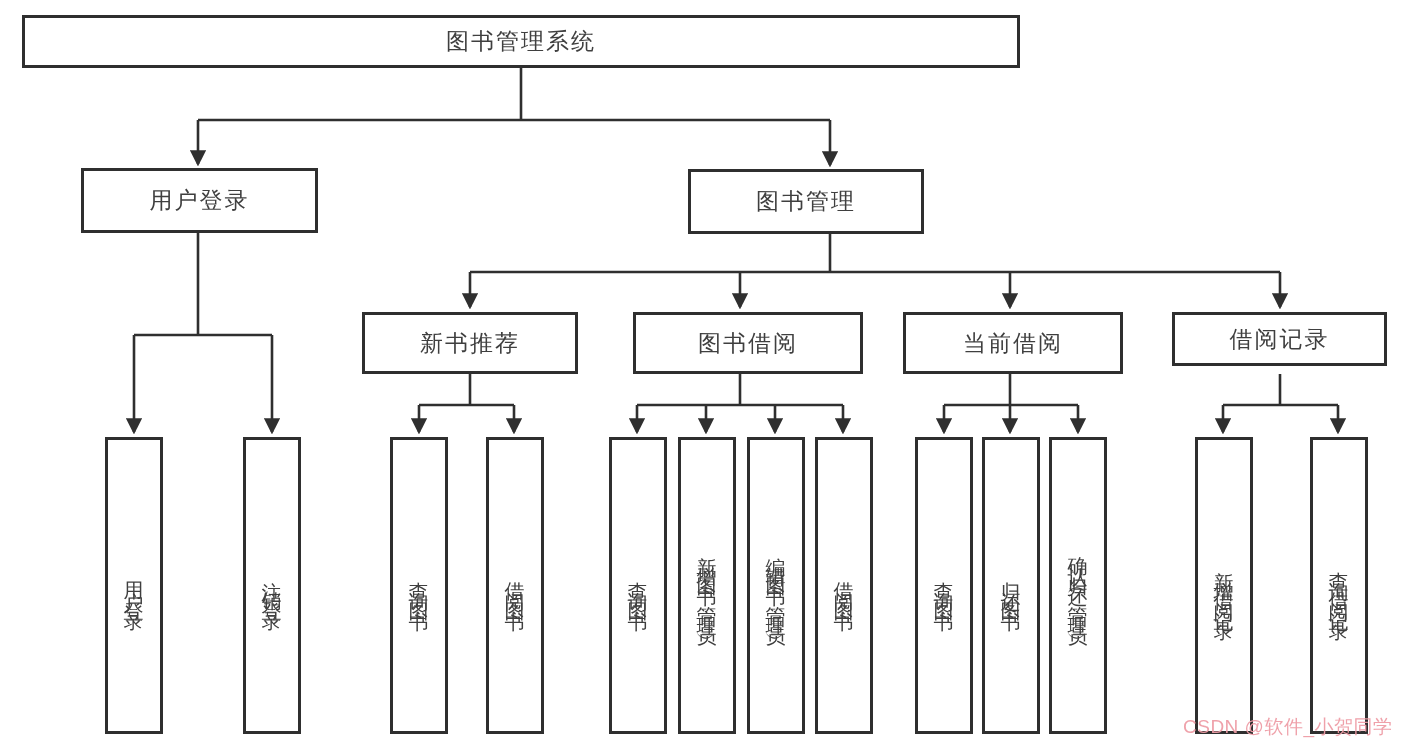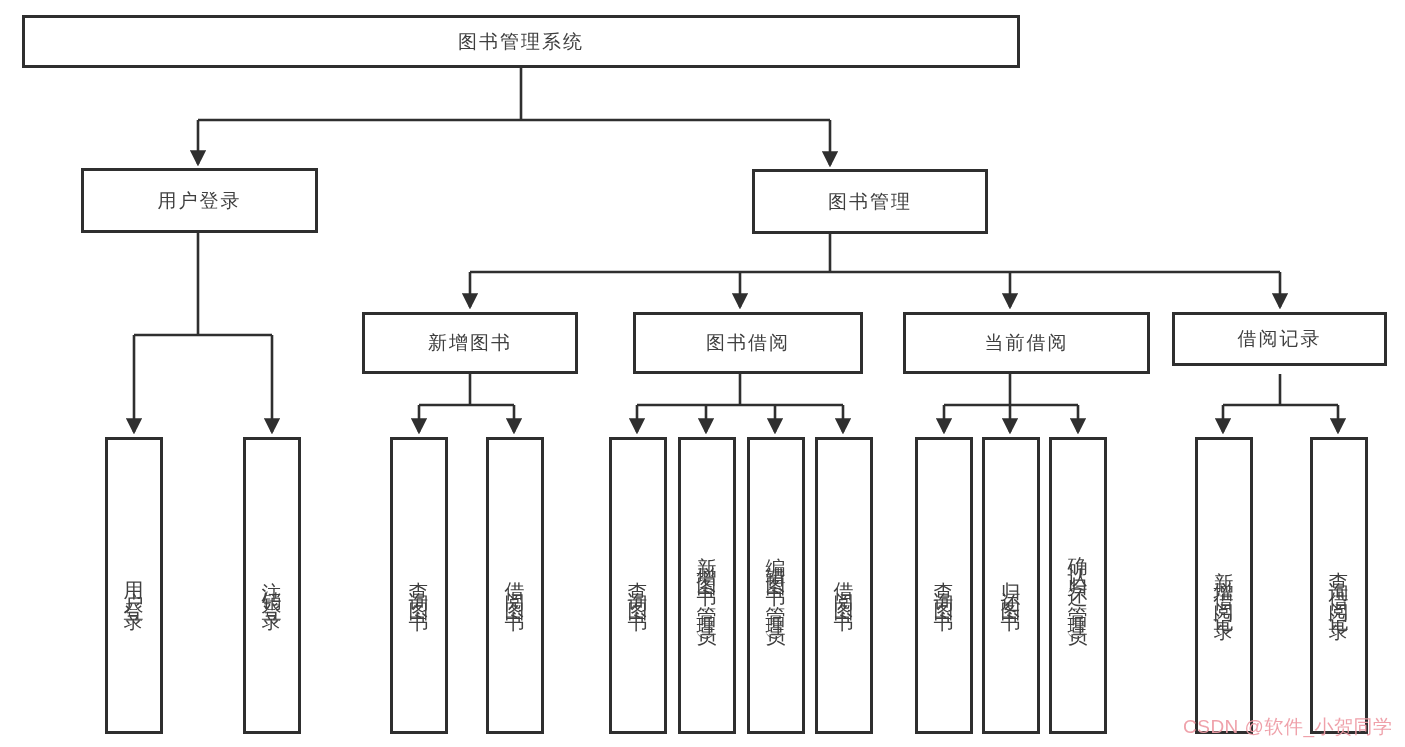--- a/index.html
+++ b/index.html
@@ -10,21 +10,21 @@
   }
   .stage{position:absolute;inset:0;}
   svg.wires{position:absolute;left:0;top:0;z-index:1;}
   .box{
     position:absolute;z-index:2;background:#ffffff;
     border:3px solid #2f2f2f;box-sizing:border-box;
     display:flex;align-items:center;justify-content:center;
     color:#3f3f3f;
   }
   .box.h .lbl{
-    font-size:19px;letter-spacing:2px;white-space:nowrap;
+    font-size:23px;letter-spacing:2px;white-space:nowrap;
   }
   .box.v .lbl{
     writing-mode:vertical-lr;text-orientation:mixed;
     font-size:20px;letter-spacing:10px;line-height:1;
     white-space:nowrap;
   }
   .watermark{
     position:absolute;z-index:5;
     left:1183px;top:714px;width:222px;
     font-size:19px;letter-spacing:0.5px;white-space:nowrap;
@@ -86,31 +86,31 @@
     </g>
   </svg>
 
   <div class="box h" style="left:22px;top:15px;width:998px;height:53px">
     <span class="lbl">图书管理系统</span>
   </div>
 
   <div class="box h" style="left:81px;top:168px;width:237px;height:65px">
     <span class="lbl">用户登录</span>
   </div>
-  <div class="box h" style="left:752px;top:169px;width:236px;height:65px">
+  <div class="box h" style="left:688px;top:169px;width:236px;height:65px">
     <span class="lbl">图书管理</span>
   </div>
 
   <div class="box h" style="left:362px;top:312px;width:216px;height:62px">
-    <span class="lbl">新增图书</span>
+    <span class="lbl">新书推荐</span>
   </div>
   <div class="box h" style="left:633px;top:312px;width:230px;height:62px">
     <span class="lbl">图书借阅</span>
   </div>
-  <div class="box h" style="left:903px;top:312px;width:247px;height:62px">
+  <div class="box h" style="left:903px;top:312px;width:220px;height:62px">
     <span class="lbl">当前借阅</span>
   </div>
   <div class="box h" style="left:1172px;top:312px;width:215px;height:54px">
     <span class="lbl">借阅记录</span>
   </div>
 
   <div class="box v" style="left:105px;top:437px;width:58px;height:297px">
     <span class="lbl">用户登录</span>
   </div>
   <div class="box v" style="left:243px;top:437px;width:58px;height:297px">

